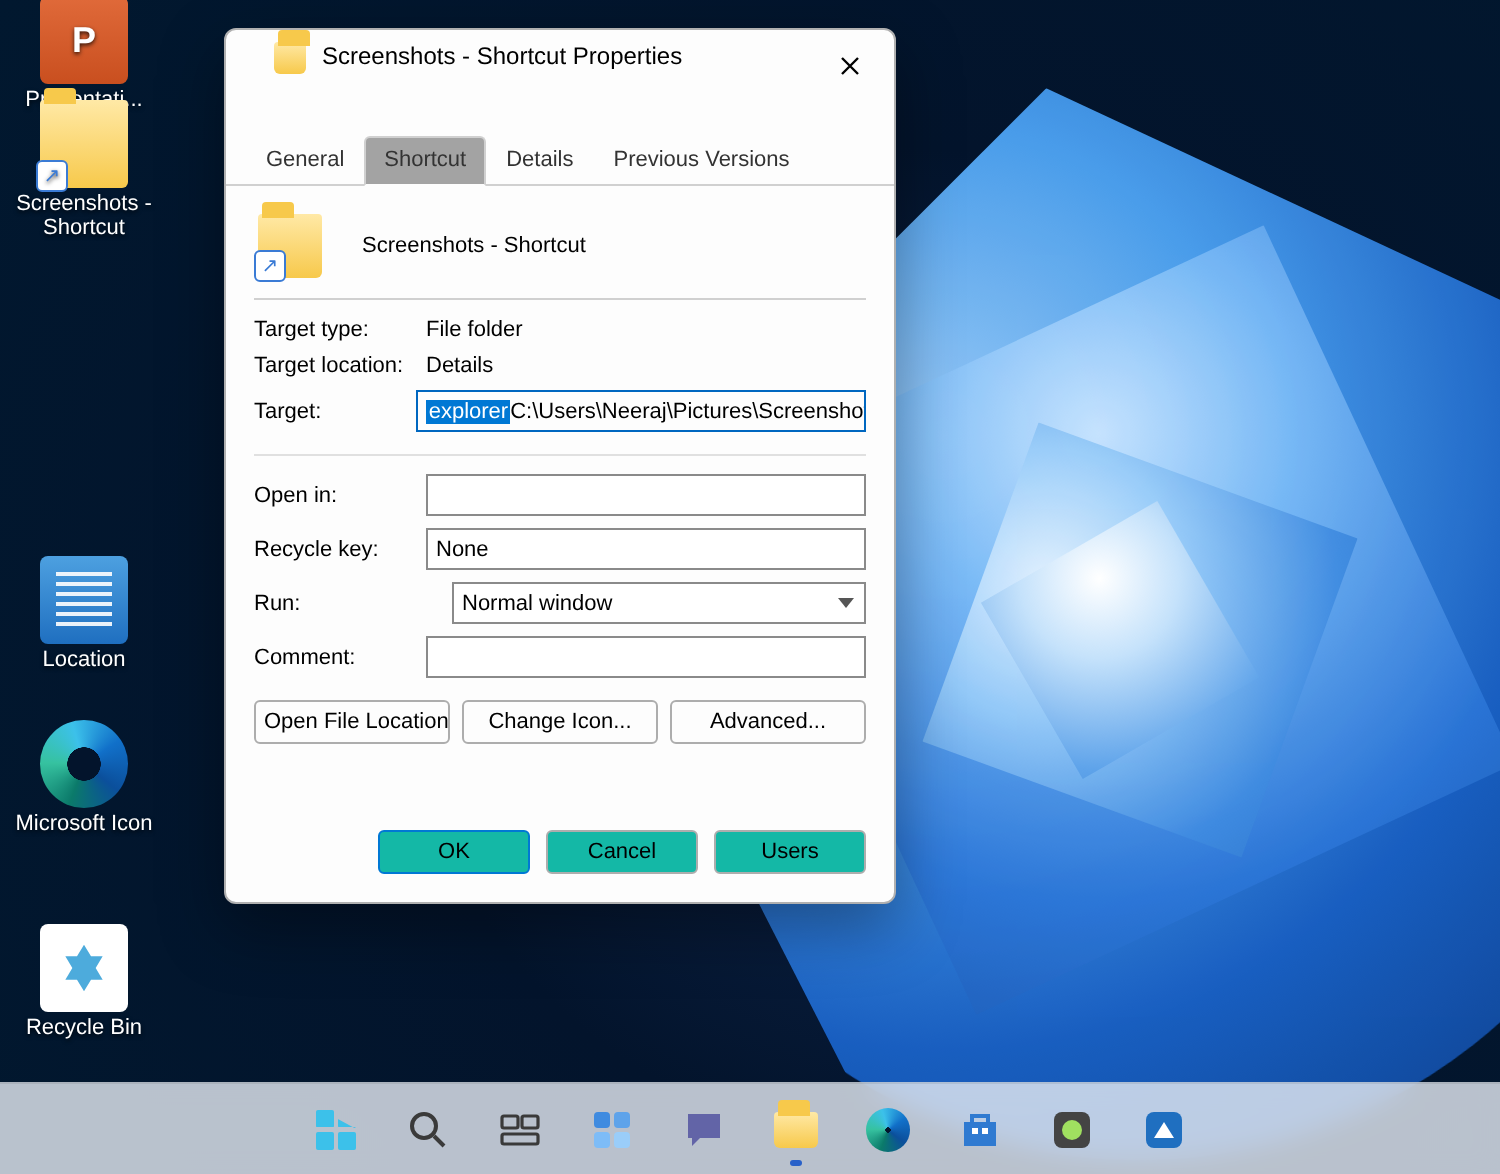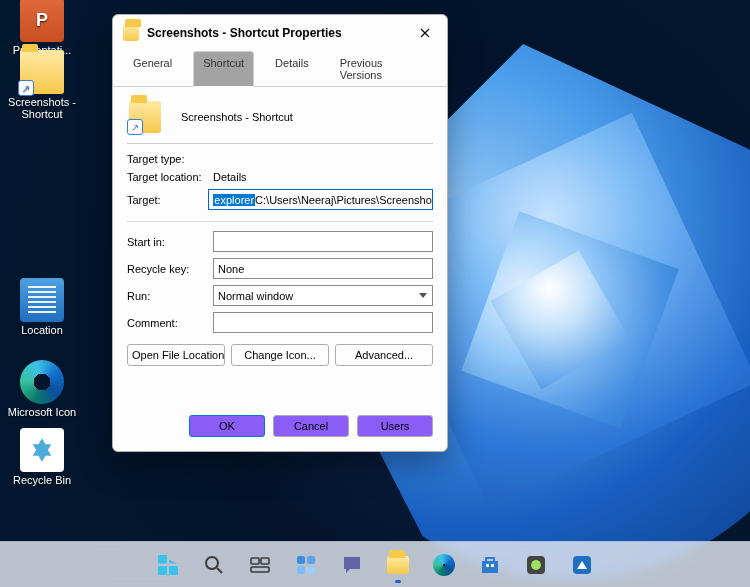--- a/index.html
+++ b/index.html
@@ -47,21 +47,21 @@
   }
 
   .desktop { position: absolute; inset: 0; z-index: 1; }
   .di { position: absolute; width: 76px; text-align: center; color: #fff;
     text-shadow: 0 1px 2px rgba(0,0,0,0.8); font-size: 11px; cursor: default; }
   .di .ic { width: 44px; height: 44px; margin: 0 auto 2px; }
   .di.d0 { top: -2px; left: 4px; }
   .di.d1 { top: 50px; left: 4px; }
   .di.d2 { top: 278px; left: 4px; }
   .di.d3 { top: 360px; left: 4px; }
-  .di.d4 { top: 428px; left: 4px; }
+  .di.d4 { top: 462px; left: 4px; }
   .folder-icon { background: linear-gradient(#ffe9a6,#f7c94b); border-radius: 2px 2px 3px 3px; position: relative; }
   .folder-icon::before { content:""; position:absolute; top:-6px; left:2px; width:16px; height:8px; background:#f7c94b; border-radius:2px 2px 0 0; }
   .shortcut-arrow { position:absolute; bottom:-2px; left:-2px; width:16px; height:16px; background:#fff; border:1px solid #3a7bd5; border-radius:3px; display:flex; align-items:center; justify-content:center; font-size:10px; color:#3a7bd5; }
   .notepad-icon { background: linear-gradient(#4da0e0,#1f6fc0); border-radius:4px; position:relative; }
   .notepad-icon::after { content:""; position:absolute; inset:8px; background: repeating-linear-gradient(#fff,#fff 2px, transparent 2px, transparent 5px); opacity:0.9; }
   .edge-icon { border-radius:50%; background: conic-gradient(from 200deg, #0b7a6a, #36c2a0, #3cc1ea, #1170c9, #0b4f9b, #0b7a6a); position:relative; }
   .edge-icon::after{ content:""; position:absolute; inset:9px; border-radius:50%; background:radial-gradient(circle at 50% 50%, #03142c 45%, transparent 46%); }
   .bin-icon { background:#fff; border-radius:4px; position:relative; display:flex; align-items:center; justify-content:center; }
   .bin-icon svg { width:28px; height:28px; }
   .ppt-icon { background: linear-gradient(#e06a3a,#c94f1f); border-radius:4px; color:#fff; display:flex; align-items:center; justify-content:center; font-weight:bold; font-size:18px; }
@@ -70,55 +70,55 @@
   .dialog {
     position: absolute; top: 14px; left: 112px;
     width: 336px; height: 438px;
     background: #fdfdfd;
     border: 1px solid #b0b0b0;
     border-radius: 6px;
     box-shadow: 0 12px 32px rgba(0,0,0,0.35);
     z-index: 2;
     display: flex; flex-direction: column;
   }
-  .titlebar { display:flex; align-items:center; padding: 6px 4px 6px 10px; font-weight: bold; }
+  .titlebar { display:flex; padding: 6px 4px 6px 24px; }
   .titlebar .ticon { width:16px; height:16px; margin-right:8px; }
   .titlebar .ttext { flex:1; font-size:12px; color:#000; }
   .close { width:36px; height:24px; display:flex; align-items:center; justify-content:center; border-radius:4px; }
   .close svg { width:10px; height:10px; }
 
-  .tabs { display:flex; padding: 0 10px; border-bottom:1px solid #d0d0d0; gap:11px; font-size:11px; }
+  .tabs { display:flex; padding: 0 10px; border-bottom:1px solid #d0d0d0; gap:0; font-size:11px;margin-top:17px; }
   .tab { padding: 5px 9px 6px; color:#333; border:1px solid transparent; border-bottom:none; margin-bottom:-1px; cursor:default; }
   .tab.active { border-color:#d0d0d0; border-bottom:1px solid #fdfdfd; background:#a3a3a3; border-radius:3px 3px 0 0; }
 
   .content { padding: 10px 14px 8px; flex:1; display:flex; flex-direction:column; }
   .header-row { display:flex; align-items:center; padding: 4px 2px 10px; border-bottom:1px solid #d0d0d0; }
   .header-row .big-icon { width:32px; height:32px; margin-right:20px; position:relative; }
   .header-row .name { font-size:11px; flex:1; }
 
   .row { display:flex; align-items:center; padding: 3px 0; font-size:11px; }
   .row .lab { width:86px; color:#000; }
   .row .val { flex:1; color:#000; }
   .sep { height:1px; background:#e0e0e0; margin: 8px 0 6px; }
 
   input.fld, select.fld {
     flex:1; height:21px; padding: 1px 4px;
     border:1px solid #8a8a8a; font-family:inherit; font-size:11px;
     background:#fff; outline:none;
   }
   .sel-high { background:#0078d4; color:#fff; padding:0 1px; }
-  select.fld { appearance:none; background:#fff; padding-right:18px; }
+  select.fld { appearance:none; background:#fff; padding-right:18px;margin-left:13px; }
   .sel-wrap { flex:1; position:relative; display:flex; }
   .sel-wrap::after { content:""; position:absolute; right:6px; top:8px; width:0;height:0;border-left:4px solid transparent;border-right:4px solid transparent;border-top:5px solid #555; pointer-events:none; }
 
   .btn-row { display:flex; gap:6px; padding-top:8px; justify-content:flex-end; }
   .sub-btn { flex:1; height:22px; min-width:0; font-size:11px; background:#fdfdfd; border:1px solid #adadad; border-radius:3px; cursor:default; padding: 0 4px; white-space:nowrap; }
 
   .footer { padding: 10px 14px 14px; display:flex; justify-content:flex-end; gap:8px; border-top: 0; margin-top:auto; }
-  .main-btn { width:76px; height:22px; font-size:11px; background:#8b5cf6; border:1px solid #adadad; border-radius:3px; cursor:default; }
+  .main-btn { width:76px; height:22px; font-size:11px; background:#14b8a6; border:1px solid #adadad; border-radius:3px; cursor:default; }
   .main-btn.default { border-color:#0078d4; }
 
   
   .taskbar {
     position:absolute; left:0; right:0; bottom:0; height:46px;
     background: rgba(226,232,240,0.82);
     backdrop-filter: blur(6px);
     display:flex; align-items:center; justify-content:center;
     z-index:3; border-top:1px solid rgba(0,0,0,0.08);
   }
@@ -196,37 +196,38 @@
       <div class="big-icon folder-icon">
         <span class="shortcut-arrow">↗</span>
       </div>
       <div class="name">Screenshots - Shortcut</div>
     </div>
 
     <div style="height:6px"></div>
 
     <div class="row">
       <div class="lab">Target type:</div>
+      <div class="val">File folder</div>
     </div>
     <div class="row">
       <div class="lab">Target location:</div>
       <div class="val">Details</div>
     </div>
     <div class="row">
       <div class="lab">Target:</div>
       <div class="fld" style="display:flex;align-items:center;height:21px;border:1px solid #0067c0;padding:1px 4px;white-space:nowrap;overflow:hidden">
         <span class="sel-high">explorer</span>
           <span> C:\Users\Neeraj\Pictures\Screenshots</span>
       </div>
     </div>
 
     <div class="sep"></div>
 
     <div class="row">
-      <div class="lab">Start in:</div>
+      <div class="lab">Open in:</div>
       <input class="fld" value="" style="">
     </div>
     <div class="row">
       <div class="lab">Recycle key:</div>
       <input class="fld" value="None" style="">
     </div>
     <div class="row">
       <div class="lab">Run:</div>
       <div class="sel-wrap">
         <select class="fld">

